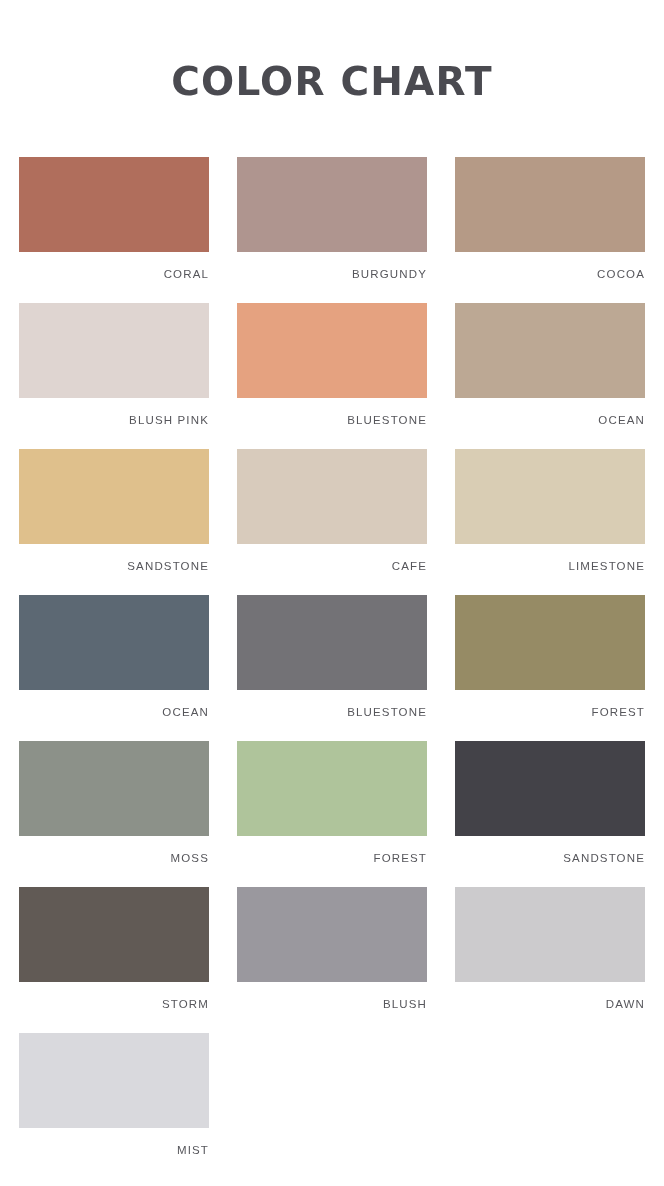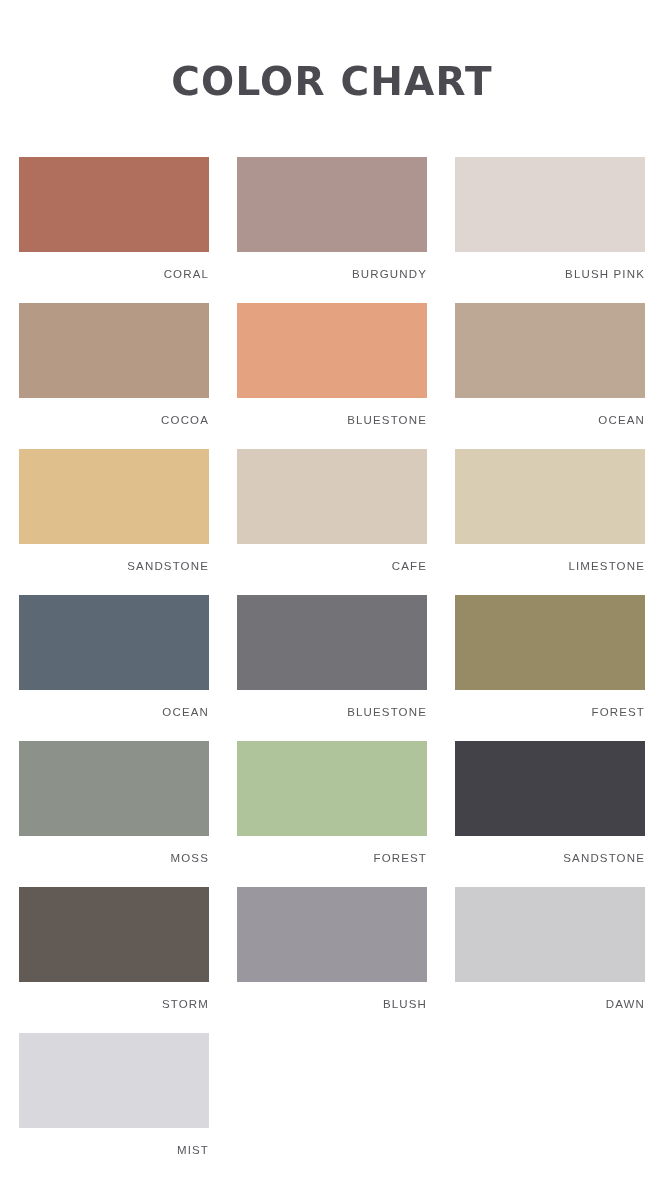--- a/index.html
+++ b/index.html
@@ -95,26 +95,26 @@
   <div class="grid">
       <div class="cell">
         <span class="swatch" style="background-color: rgb(176, 110, 92);"></span>
         <span class="swatch-label">CORAL</span>
       </div>
       <div class="cell">
         <span class="swatch" style="background-color: rgb(175, 149, 143);"></span>
         <span class="swatch-label">BURGUNDY</span>
       </div>
       <div class="cell">
+        <span class="swatch" style="background-color: rgb(181, 154, 134);"></span>
+        <span class="swatch-label">COCOA</span>
+      </div>
+      <div class="cell">
         <span class="swatch" style="background-color: rgb(223, 213, 209);"></span>
         <span class="swatch-label">BLUSH PINK</span>
-      </div>
-      <div class="cell">
-        <span class="swatch" style="background-color: rgb(181, 154, 134);"></span>
-        <span class="swatch-label">COCOA</span>
       </div>
       <div class="cell">
         <span class="swatch" style="background-color: rgb(229, 162, 128);"></span>
         <span class="swatch-label">BLUESTONE</span>
       </div>
       <div class="cell">
         <span class="swatch" style="background-color: rgb(188, 168, 148);"></span>
         <span class="swatch-label">OCEAN</span>
       </div>
       <div class="cell">

